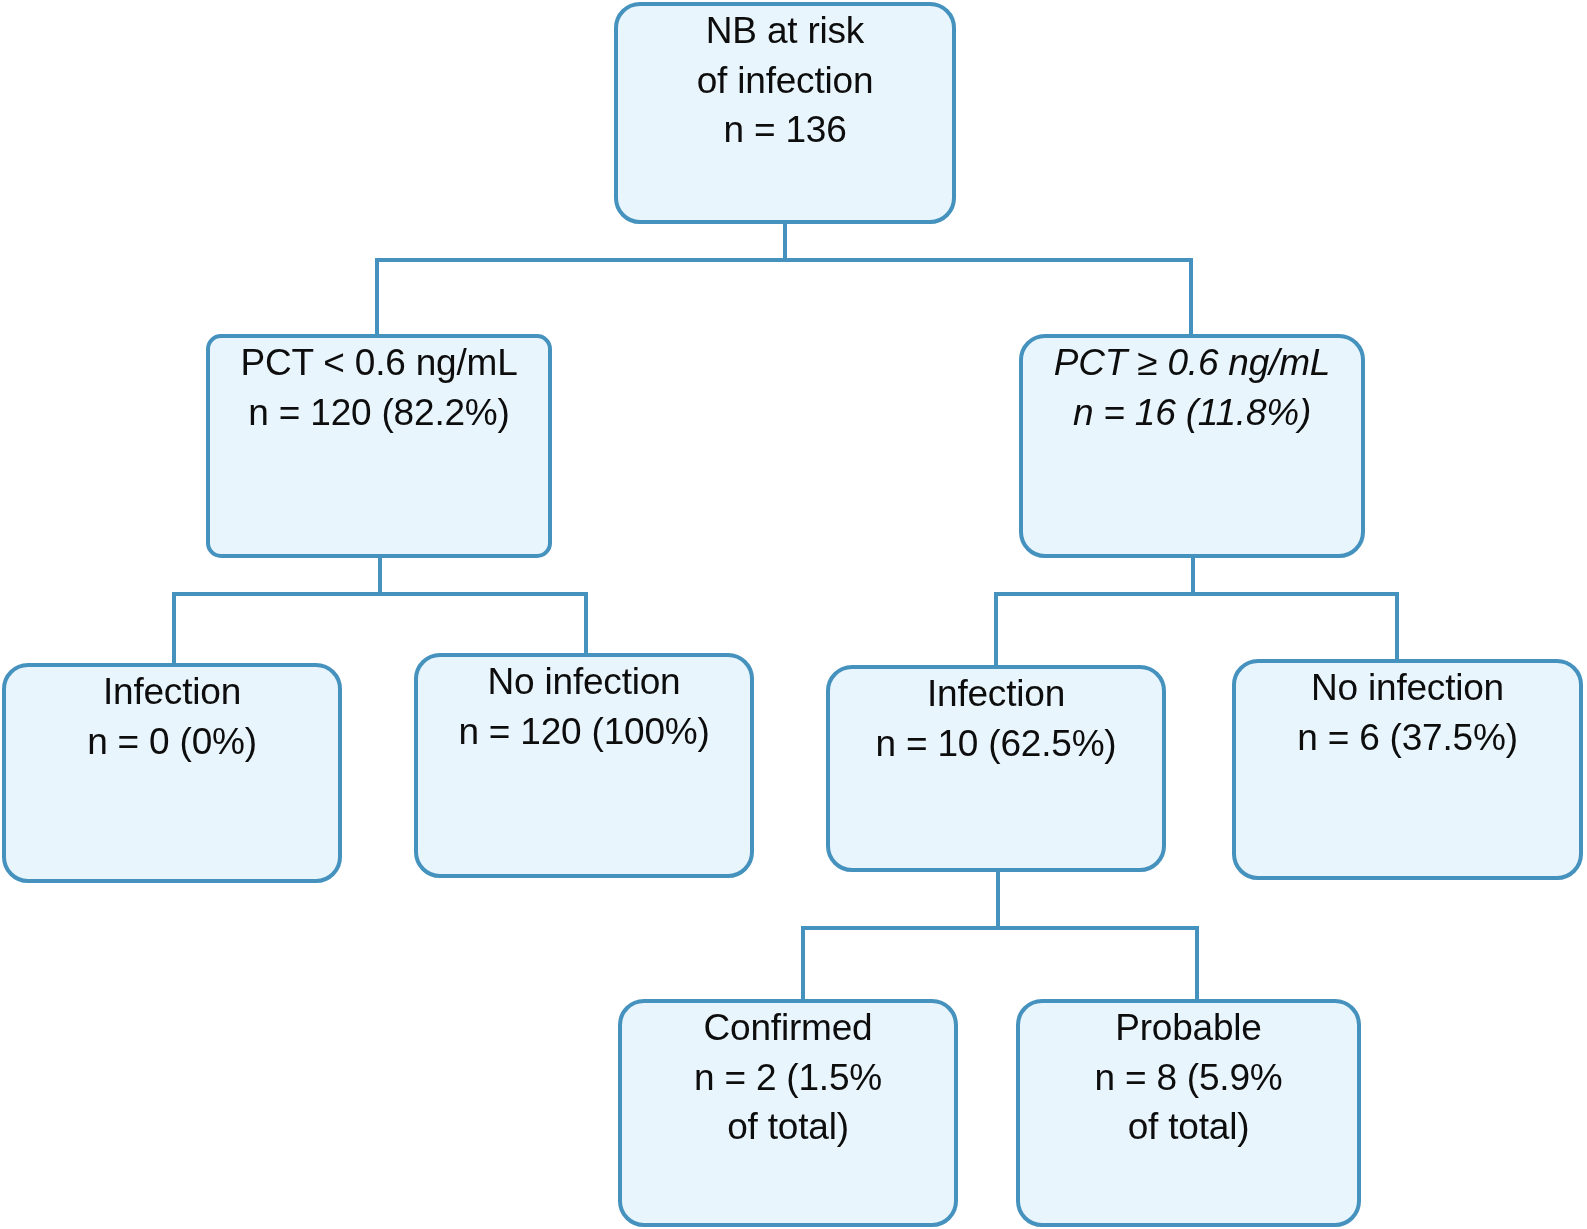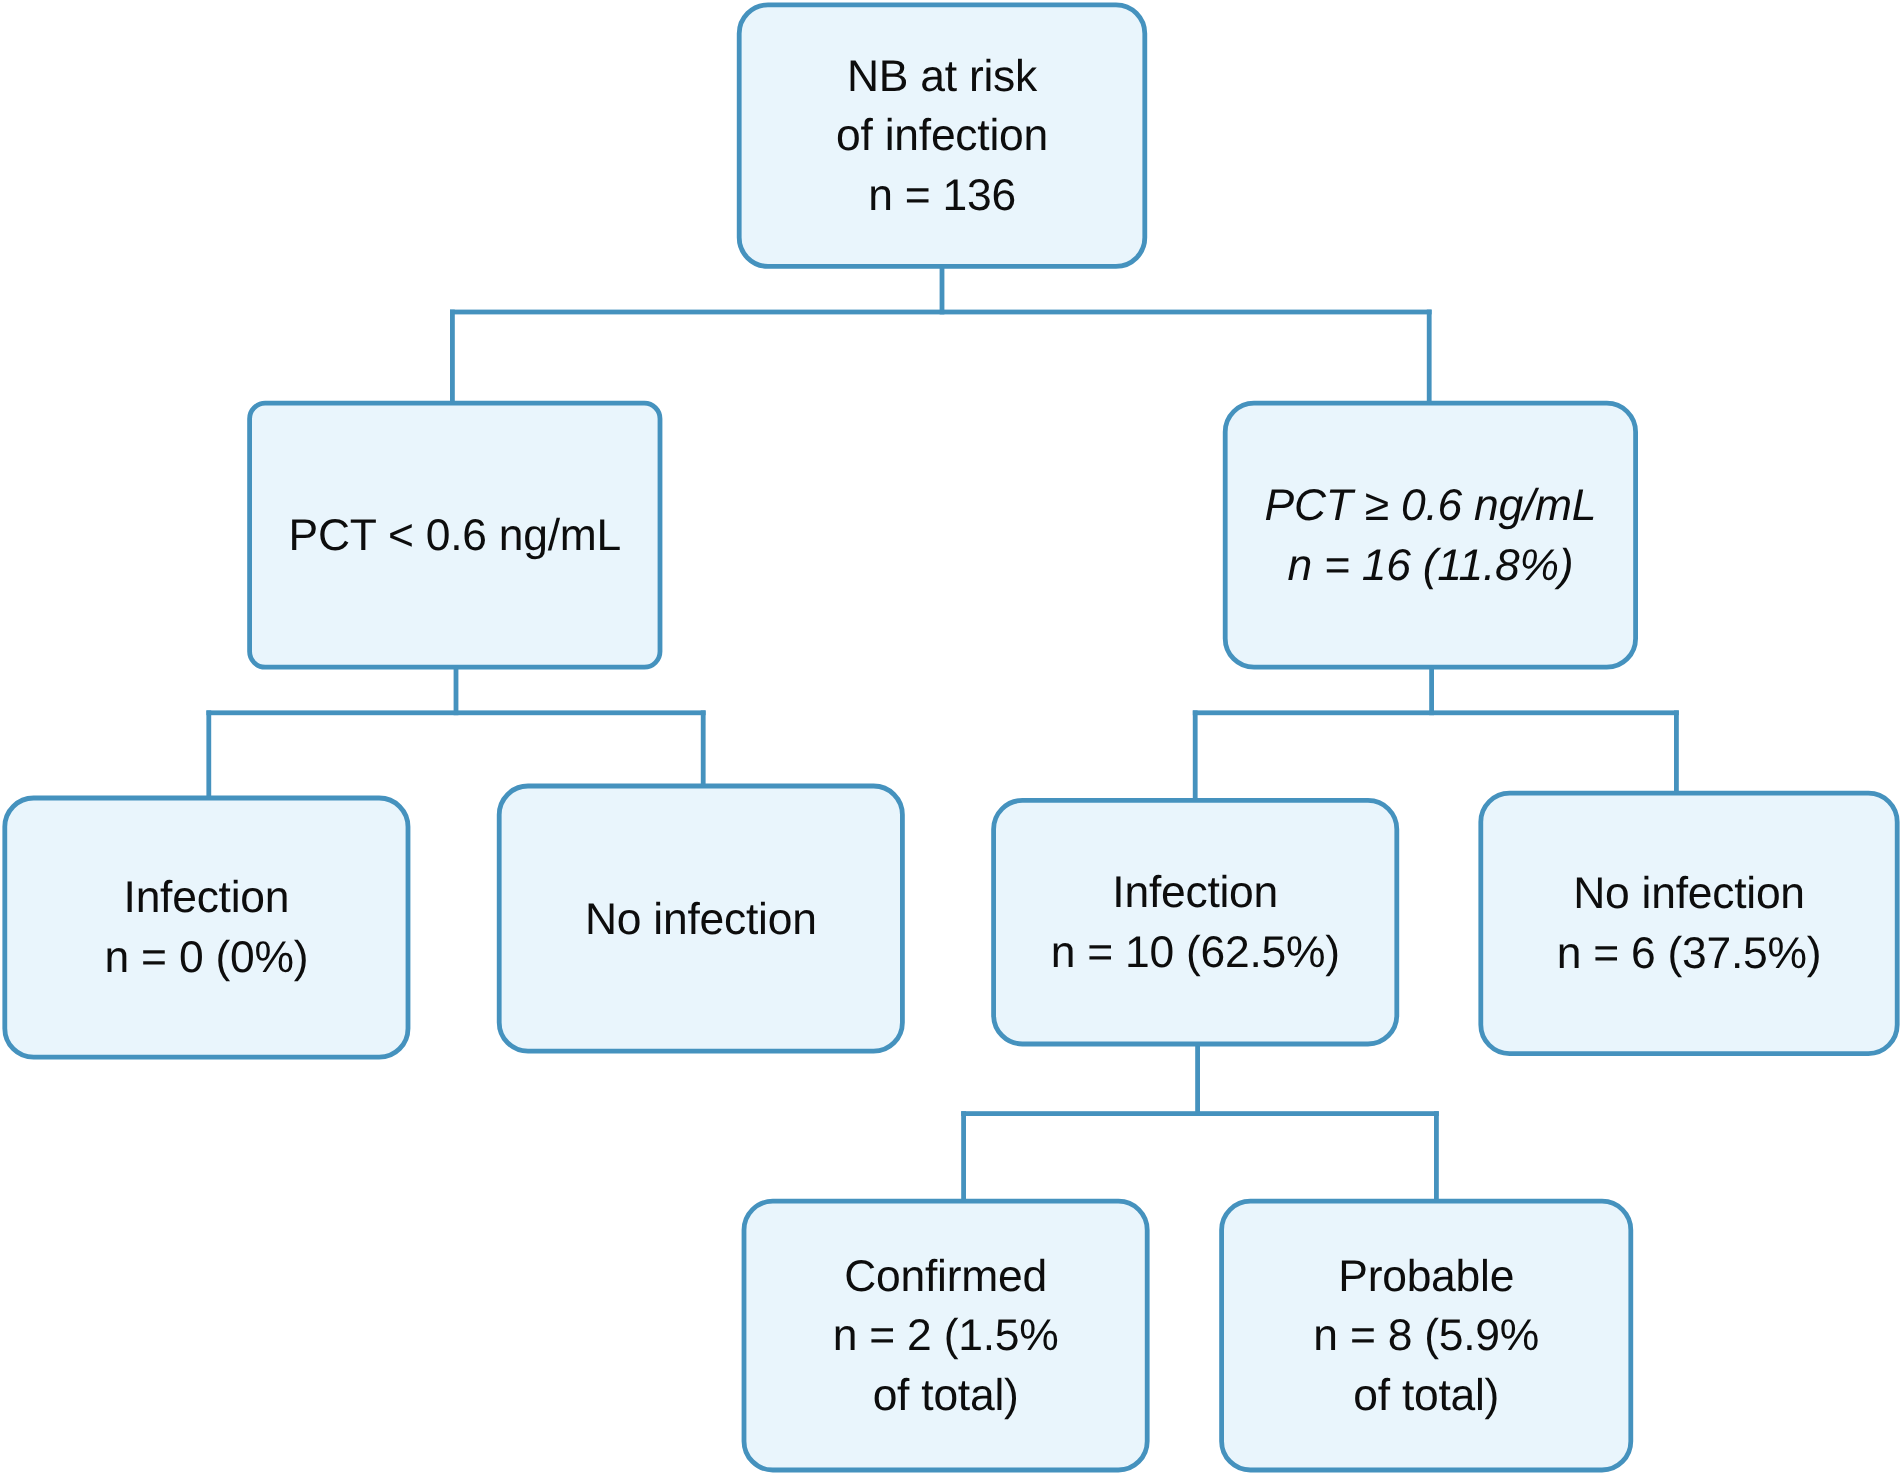--- a/index.html
+++ b/index.html
@@ -19,21 +19,21 @@
   }
   .node {
     position: absolute;
     box-sizing: border-box;
     background: #e9f5fc;
     border: 4px solid #4592be;
     border-radius: 26px;
     display: flex;
     flex-direction: column;
     align-items: center;
-    justify-content: center;
+    justify-content: flex-start;
     color: #0d0d0d;
     font-size: 37px;
     line-height: 1.34;
     text-align: center;
     letter-spacing: -0.2px;
     z-index: 2;
   }
   .node .ln {
     display: block;
     white-space: pre;
@@ -73,34 +73,36 @@
   <div class="conn vline" style="left:1195px; top:926px; width:4px; height:76px;"></div>
 
   <div class="node" style="left:614px; top:2px; width:342px; height:222px;">
     <span class="ln">NB at risk</span>
     <span class="ln">of infection</span>
     <span class="ln">n = 136</span>
   </div>
 
   <div class="node" style="left:206px; top:334px; width:346px; height:224px;border-radius:15px;">
     <span class="ln">PCT &lt; 0.6 ng/mL</span>
+    <span class="ln">n = 120 (82.2%)</span>
   </div>
 
   <div class="node" style="left:1019px; top:334px; width:346px; height:224px;font-style:italic;">
     <span class="ln">PCT ≥ 0.6 ng/mL</span>
     <span class="ln">n = 16 (11.8%)</span>
   </div>
 
   <div class="node" style="left:2px; top:663px; width:340px; height:220px;">
     <span class="ln">Infection</span>
     <span class="ln">n = 0 (0%)</span>
   </div>
 
   <div class="node" style="left:414px; top:653px; width:340px; height:225px;">
     <span class="ln">No infection</span>
+    <span class="ln">n = 120 (100%)</span>
   </div>
 
   <div class="node" style="left:826px; top:665px; width:340px; height:207px;">
     <span class="ln">Infection</span>
     <span class="ln">n = 10 (62.5%)</span>
   </div>
 
   <div class="node" style="left:1232px; top:659px; width:351px; height:221px;">
     <span class="ln">No infection</span>
     <span class="ln">n = 6 (37.5%)</span>

